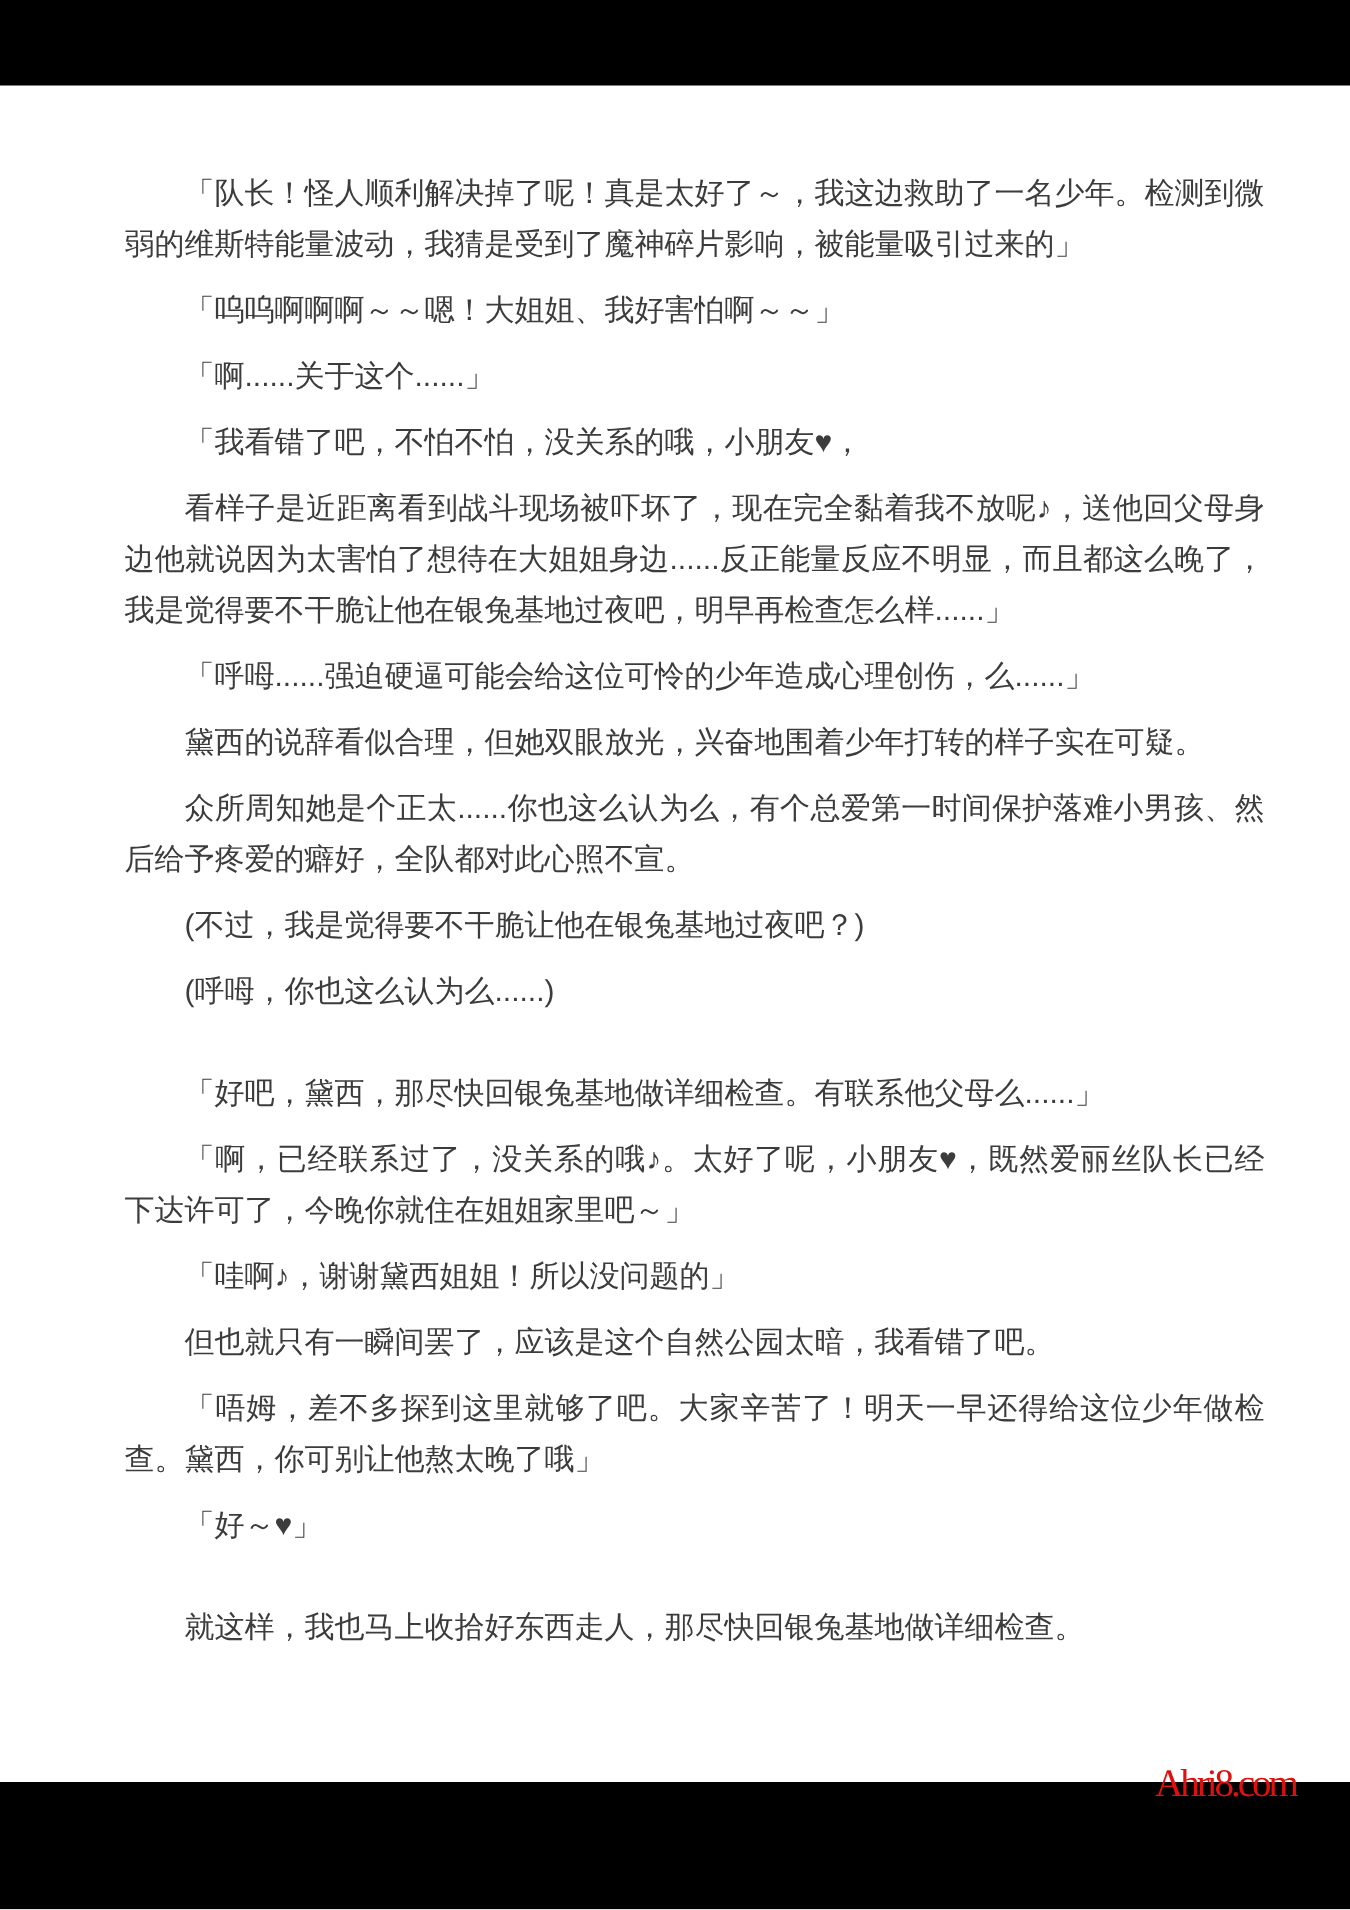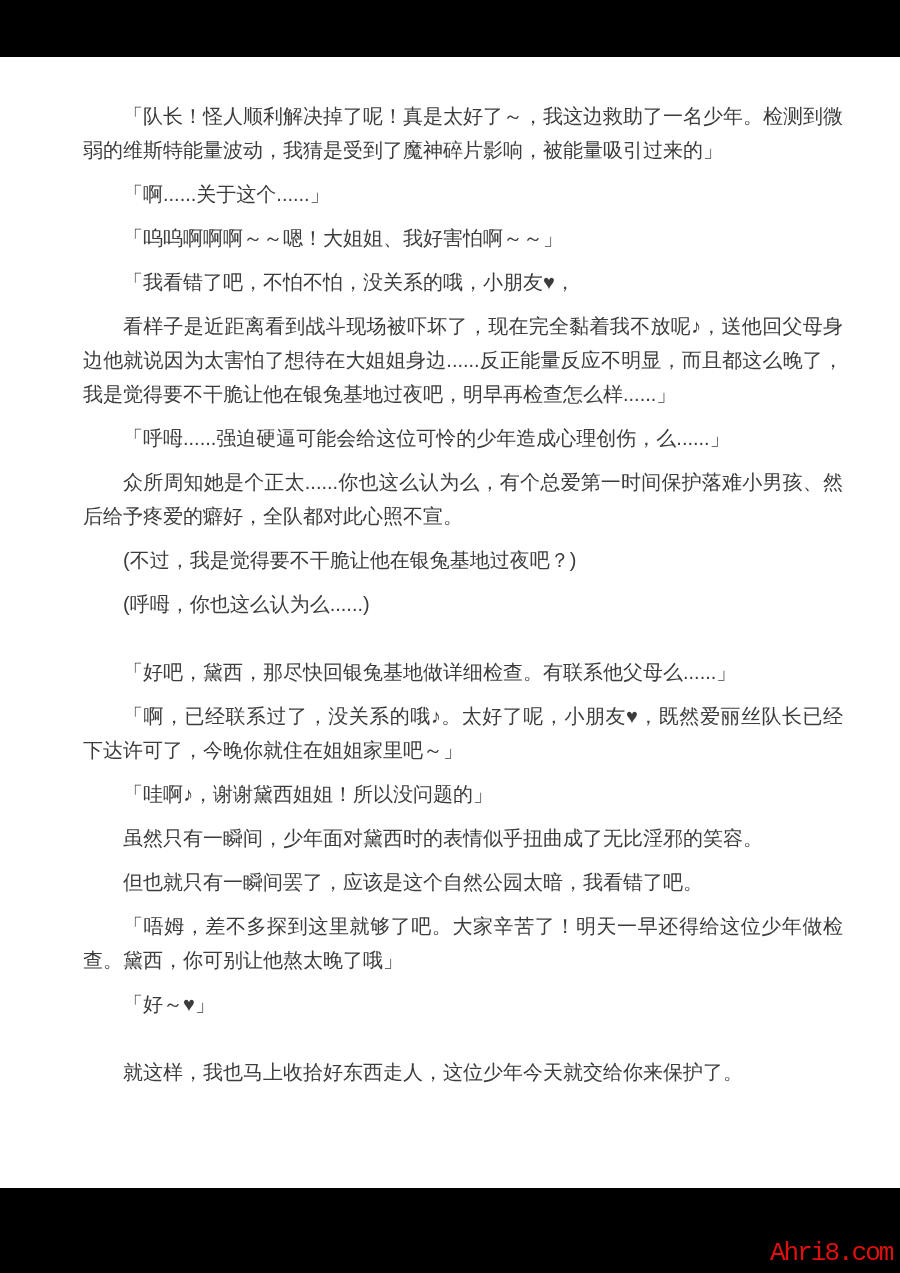--- a/index.html
+++ b/index.html
@@ -14,68 +14,68 @@
   .bar {
     position: absolute;
     left: 0;
     width: 900px;
     background: #000000;
   }
   .bar-top { top: 0; height: 57px; }
   .bar-bottom { bottom: 0; height: 85px; }
   .content {
     position: absolute;
-    top: 57px;
+    top: 70px;
     left: 83px;
     width: 760px;
     padding-top: 42px;
     color: #3c3c3c;
     font-size: 20px;
     line-height: 34px;
     text-align: justify;
   }
   .content p {
     margin: 0 0 10px 0;
     text-indent: 2em;
     word-break: break-all;
   }
   .content p.gap { margin-top: 34px; }
   .watermark {
     position: absolute;
     left: 770px;
-    top: 1238px;
-    font-family: Liberation Mono, monospace;
+    top: 1174px;
+    font-family: Liberation Serif, serif;
     font-size: 26px;
     letter-spacing: -2px;
     color: #e11010;
     white-space: nowrap;
   }
 </style>
 </head>
 <body>
 
 <div class="page">
   <div class="bar bar-top"></div>
 
   <div class="content">
       <p>「队长！怪人顺利解决掉了呢！真是太好了～，我这边救助了一名少年。检测到微弱的维斯特能量波动，我猜是受到了魔神碎片影响，被能量吸引过来的」</p>
+      <p>「呜呜啊啊啊～～嗯！大姐姐、我好害怕啊～～」</p>
       <p>「啊......关于这个......」</p>
-      <p>「呜呜啊啊啊～～嗯！大姐姐、我好害怕啊～～」</p>
       <p>「我看错了吧，不怕不怕，没关系的哦，小朋友♥，</p>
       <p>看样子是近距离看到战斗现场被吓坏了，现在完全黏着我不放呢♪，送他回父母身边他就说因为太害怕了想待在大姐姐身边......反正能量反应不明显，而且都这么晚了，我是觉得要不干脆让他在银兔基地过夜吧，明早再检查怎么样......」</p>
       <p>「呼呣......强迫硬逼可能会给这位可怜的少年造成心理创伤，么......」</p>
+      <p>黛西的说辞看似合理，但她双眼放光，兴奋地围着少年打转的样子实在可疑。</p>
       <p>众所周知她是个正太......你也这么认为么，有个总爱第一时间保护落难小男孩、然后给予疼爱的癖好，全队都对此心照不宣。</p>
       <p>(不过，我是觉得要不干脆让他在银兔基地过夜吧？)</p>
       <p>(呼呣，你也这么认为么......)</p>
       <p class="gap">「好吧，黛西，那尽快回银兔基地做详细检查。有联系他父母么......」</p>
       <p>「啊，已经联系过了，没关系的哦♪。太好了呢，小朋友♥，既然爱丽丝队长已经下达许可了，今晚你就住在姐姐家里吧～」</p>
       <p>「哇啊♪，谢谢黛西姐姐！所以没问题的」</p>
-      <p>虽然只有一瞬间，少年面对黛西时的表情似乎扭曲成了无比淫邪的笑容。</p>
       <p>但也就只有一瞬间罢了，应该是这个自然公园太暗，我看错了吧。</p>
       <p>「唔姆，差不多探到这里就够了吧。大家辛苦了！明天一早还得给这位少年做检查。黛西，你可别让他熬太晚了哦」</p>
       <p>「好～♥」</p>
-      <p class="gap">就这样，我也马上收拾好东西走人，这位少年今天就交给你来保护了。</p>
+      <p class="gap">就这样，我也马上收拾好东西走人，那尽快回银兔基地做详细检查。</p>
     </div>
 
   <div class="bar bar-bottom"></div>
 
   <div class="watermark">Ahri8.com</div>
 </div>
 
 </body></html>

